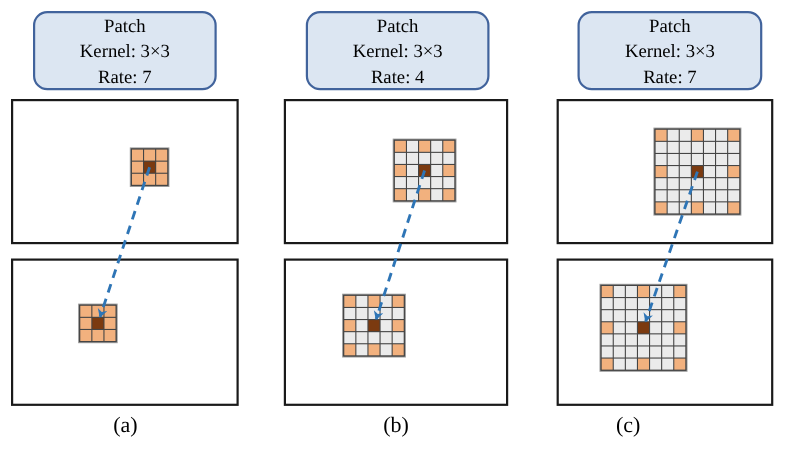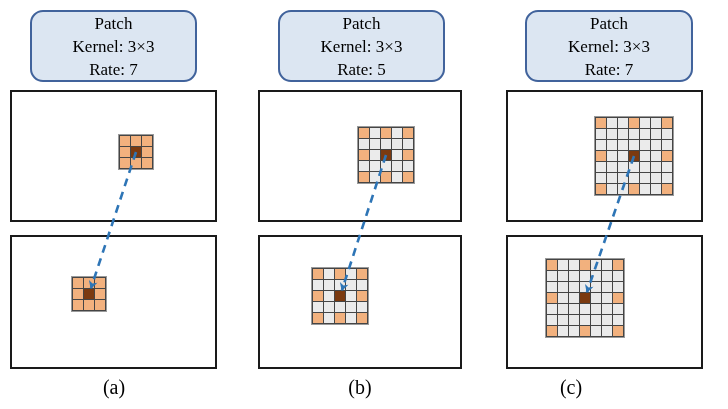--- a/index.html
+++ b/index.html
@@ -60,21 +60,21 @@
 <div class="canvas">
 
   <div class="badge badge-a">
     <div>Patch</div>
     <div>Kernel: 3×3</div>
     <div>Rate: 7</div>
   </div>
   <div class="badge badge-b">
     <div>Patch</div>
     <div>Kernel: 3×3</div>
-    <div>Rate: 5</div>
+    <div>Rate: 4</div>
   </div>
   <div class="badge badge-c">
     <div>Patch</div>
     <div>Kernel: 3×3</div>
     <div>Rate: 7</div>
   </div>
 
   <div class="panel p-a-top"></div>
   <div class="panel p-a-bot"></div>
   <div class="panel p-b-top"></div>

